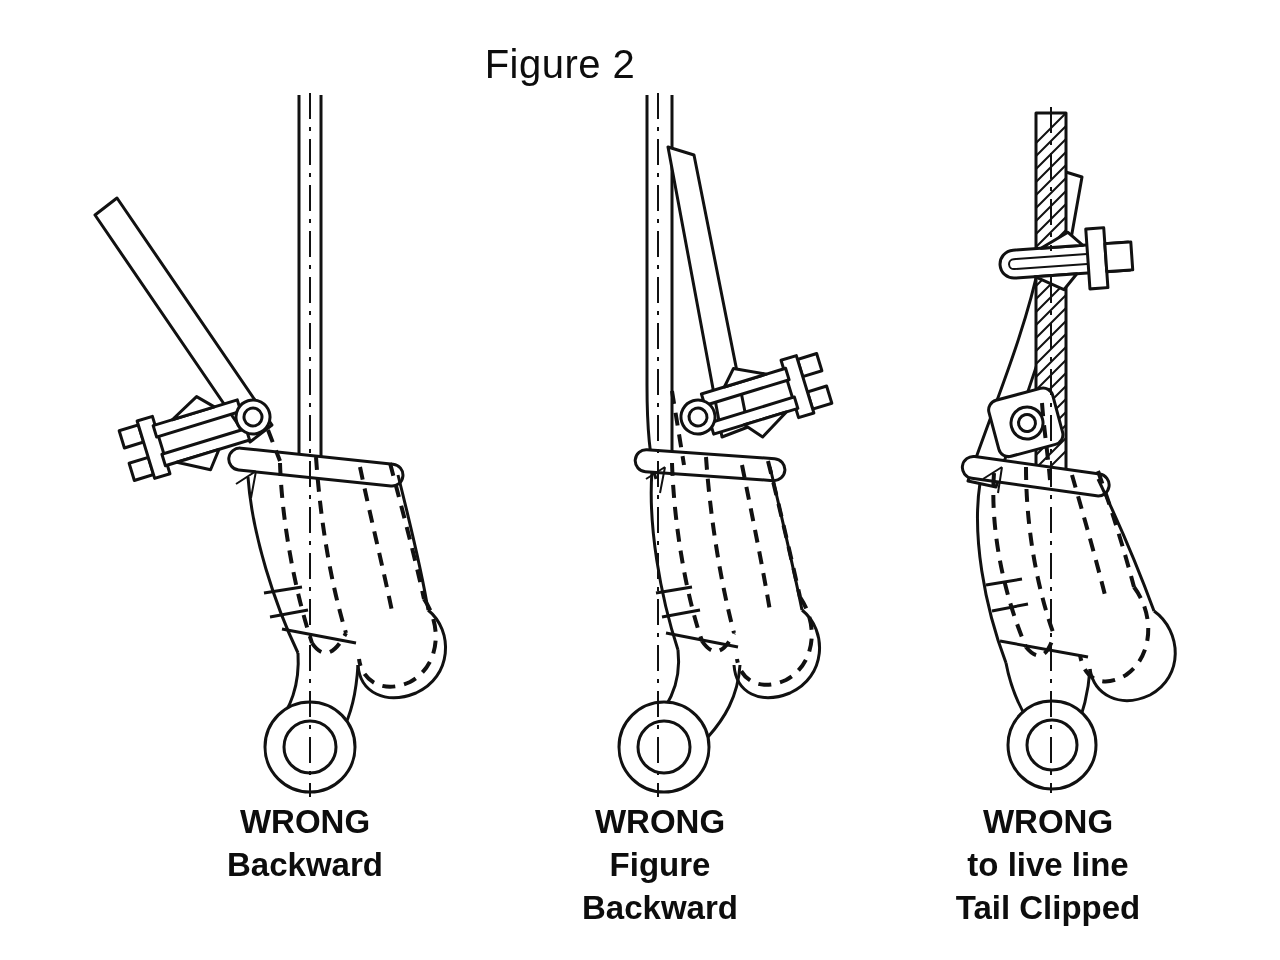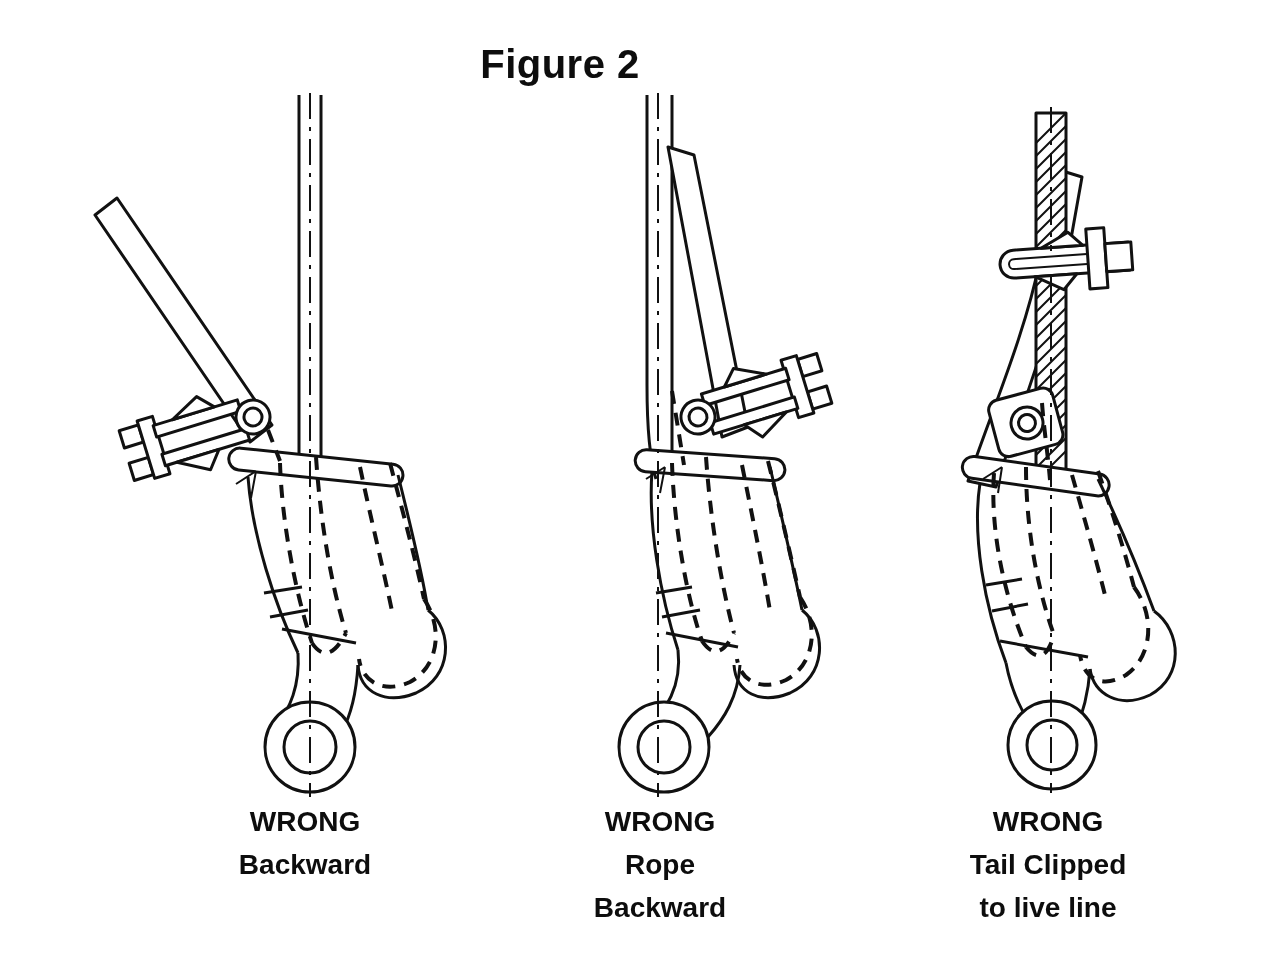--- a/index.html
+++ b/index.html
@@ -1,23 +1,23 @@
 <!DOCTYPE html>
 <html><head>
 <meta charset="utf-8">
 <style>
   html,body{margin:0;padding:0;background:#ffffff;}
   .page{position:relative;width:1280px;height:960px;background:#ffffff;overflow:hidden;
         font-family:"Liberation Sans","DejaVu Sans",sans-serif;color:#0d0d0d;}
   .title{position:absolute;top:42px;left:0;width:1120px;text-align:center;
-         font-size:40px;font-weight:700;letter-spacing:0.5px;}
+         font-size:40px;font-weight:400;letter-spacing:0.5px;}
   .fig{position:absolute;top:85px;width:400px;height:720px;}
   #fig1{left:60px;} #fig2{left:460px;} #fig3{left:880px;}
   .caption{position:absolute;top:800px;width:380px;text-align:center;
-           font-size:28px;font-weight:700;line-height:43px;}
+           font-size:33px;font-weight:700;line-height:43px;}
   #cap1{left:115px;} #cap2{left:470px;} #cap3{left:858px;}
   
   .ln  {stroke:#111111;fill:none;stroke-width:3;stroke-linejoin:round;}
   .lnf {stroke:#111111;fill:#ffffff;stroke-width:3;stroke-linejoin:round;}
   .dash{stroke:#111111;fill:none;stroke-width:4;stroke-dasharray:13 9;}
   .cl  {stroke:#111111;fill:none;stroke-width:2;stroke-dasharray:26 8 4 8;}
   .thin{stroke:#111111;fill:none;stroke-width:2;}
 </style>
 </head>
 <body>
@@ -182,22 +182,22 @@
       <line class="cl" x1="171" y1="192" x2="171" y2="708"></line>
     </g>
   </svg>
 
   <div class="caption" id="cap1">
     <div>WRONG</div>
     <div>Backward</div>
   </div>
   <div class="caption" id="cap2">
     <div>WRONG</div>
-    <div>Rope</div>
+    <div>Figure</div>
     <div>Backward</div>
   </div>
   <div class="caption" id="cap3">
     <div>WRONG</div>
+    <div>to live line</div>
     <div>Tail Clipped</div>
-    <div>to live line</div>
   </div>
 
 </div>
 
 </body></html>

